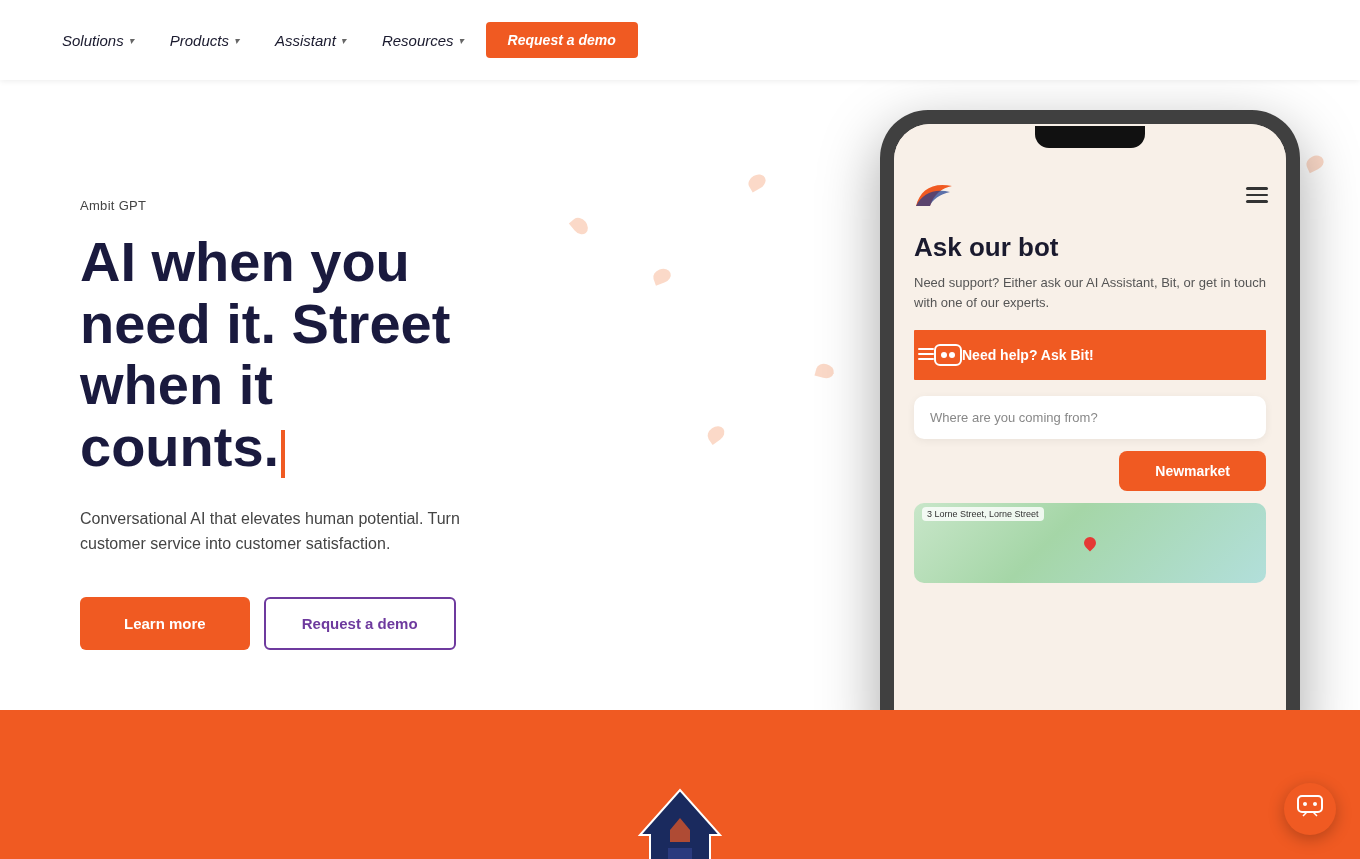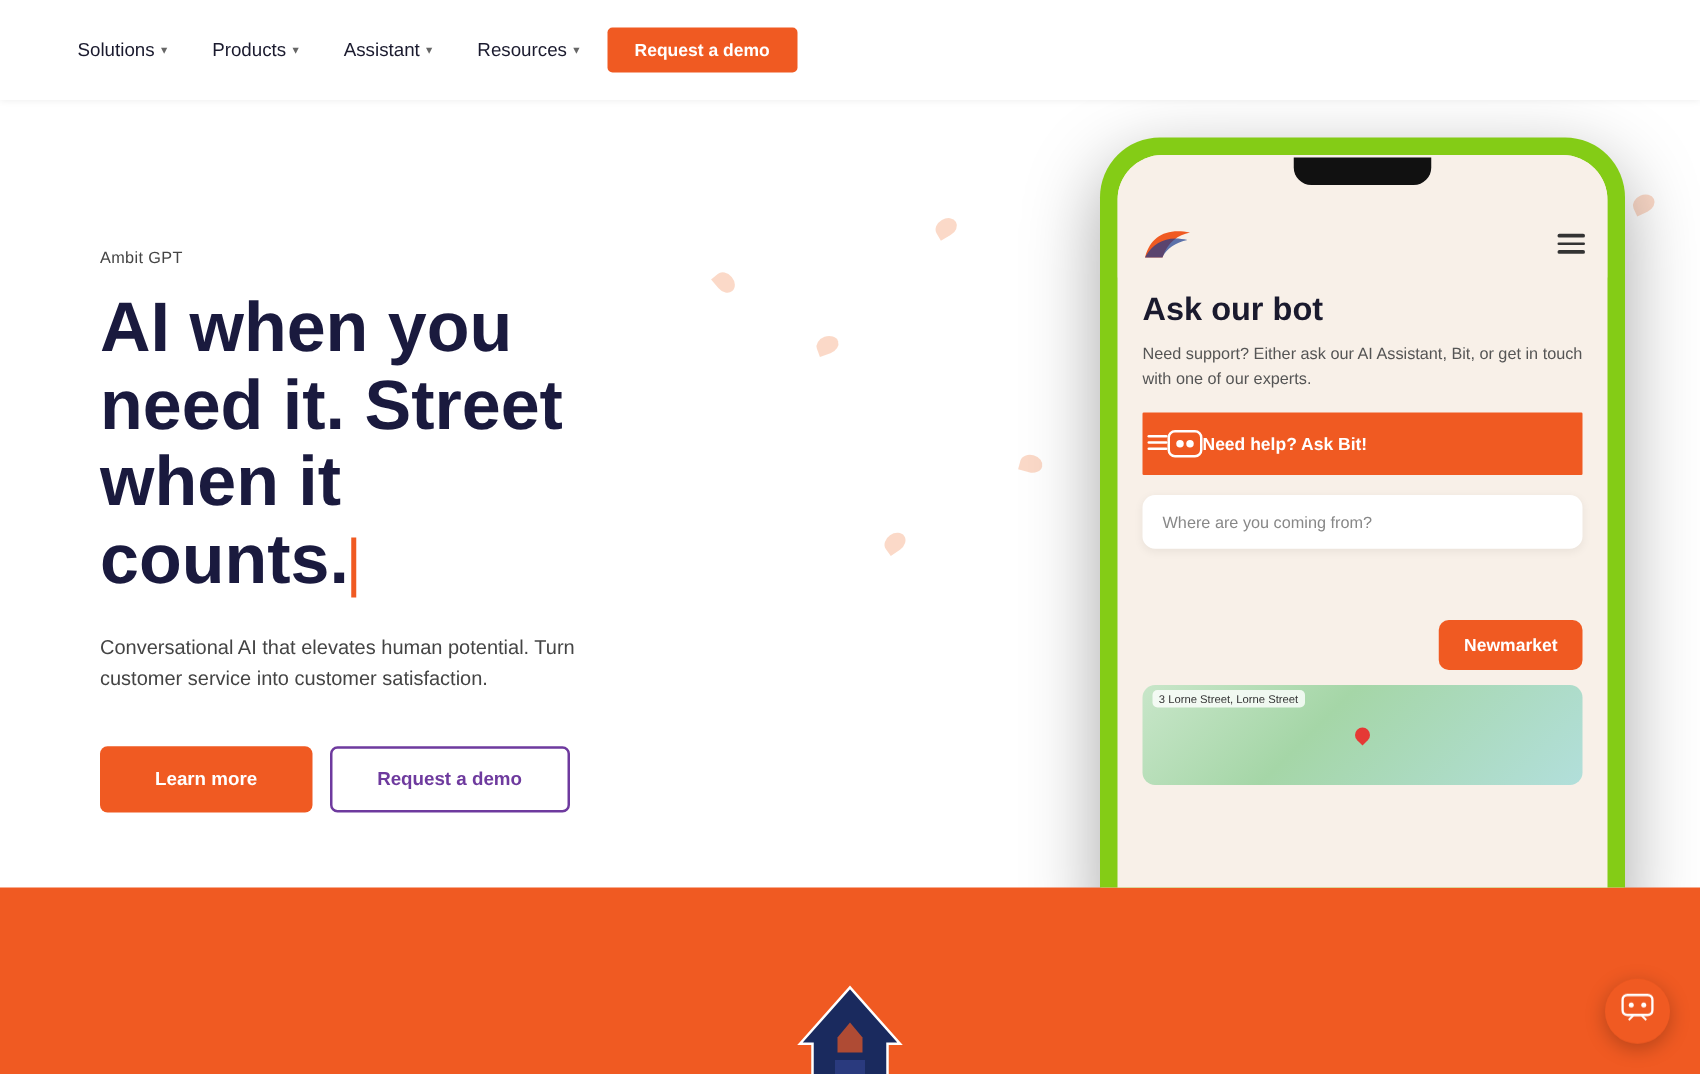--- a/index.html
+++ b/index.html
@@ -39,20 +39,21 @@
       align-items: center;
       gap: 5px;
       text-decoration: none;
       color: #1a1a2e;
       font-size: 15px;
       font-weight: 500;
       padding: 8px 14px;
       border-radius: 4px;
       transition: background 0.15s;
       cursor: pointer;
+      font-style: italic;
     }
     .chevron {
       font-size: 10px;
       color: #666;
     }
     .nav-cta {
       background: #f05a22;
       color: #fff !important;
       border-radius: 6px;
       padding: 10px 22px !important;
@@ -140,21 +141,21 @@
       position: absolute;
       right: 60px;
       top: 30px;
       width: 420px;
       height: 650px;
       z-index: 10;
     }
     .phone-frame {
       width: 100%;
       height: 100%;
-      background: #84cc16;
+      background: #404040;
       border-radius: 48px;
       position: relative;
       box-shadow: 0 20px 60px rgba(0,0,0,0.35);
       overflow: hidden;
     }
     .phone-screen {
       position: absolute;
       top: 14px;
       left: 14px;
       right: 14px;
@@ -263,27 +264,26 @@
       font-size: 13px;
       color: #888;
       margin-bottom: 12px;
       box-shadow: 0 2px 8px rgba(0,0,0,0.06);
     }
     .chat-answer-btn {
       background: #f05a22;
       color: #fff;
       border: none;
       border-radius: 8px;
-      padding: 12px 20px;
+      padding: 12px 36px;
       font-size: 14px;
       font-weight: 700;
       margin-bottom: 12px;
       display: inline-block;
       float: right;
-      margin-top: 45px;
     }
     .phone-map {
       height: 80px;
       background: linear-gradient(135deg, #c8e6c9 0%, #a5d6a7 40%, #b2dfdb 100%);
       border-radius: 10px;
       position: relative;
       overflow: hidden;
       clear: both;
     }
     .phone-map::after {

